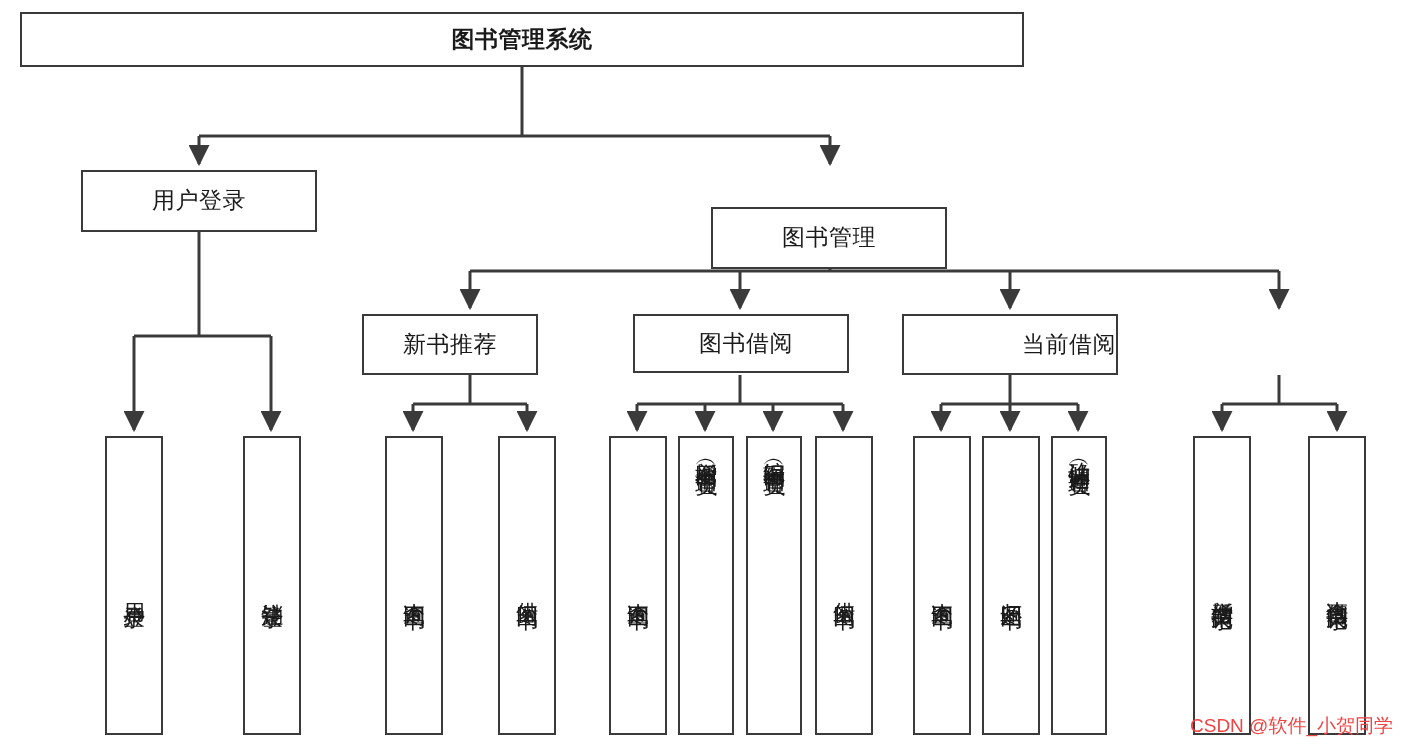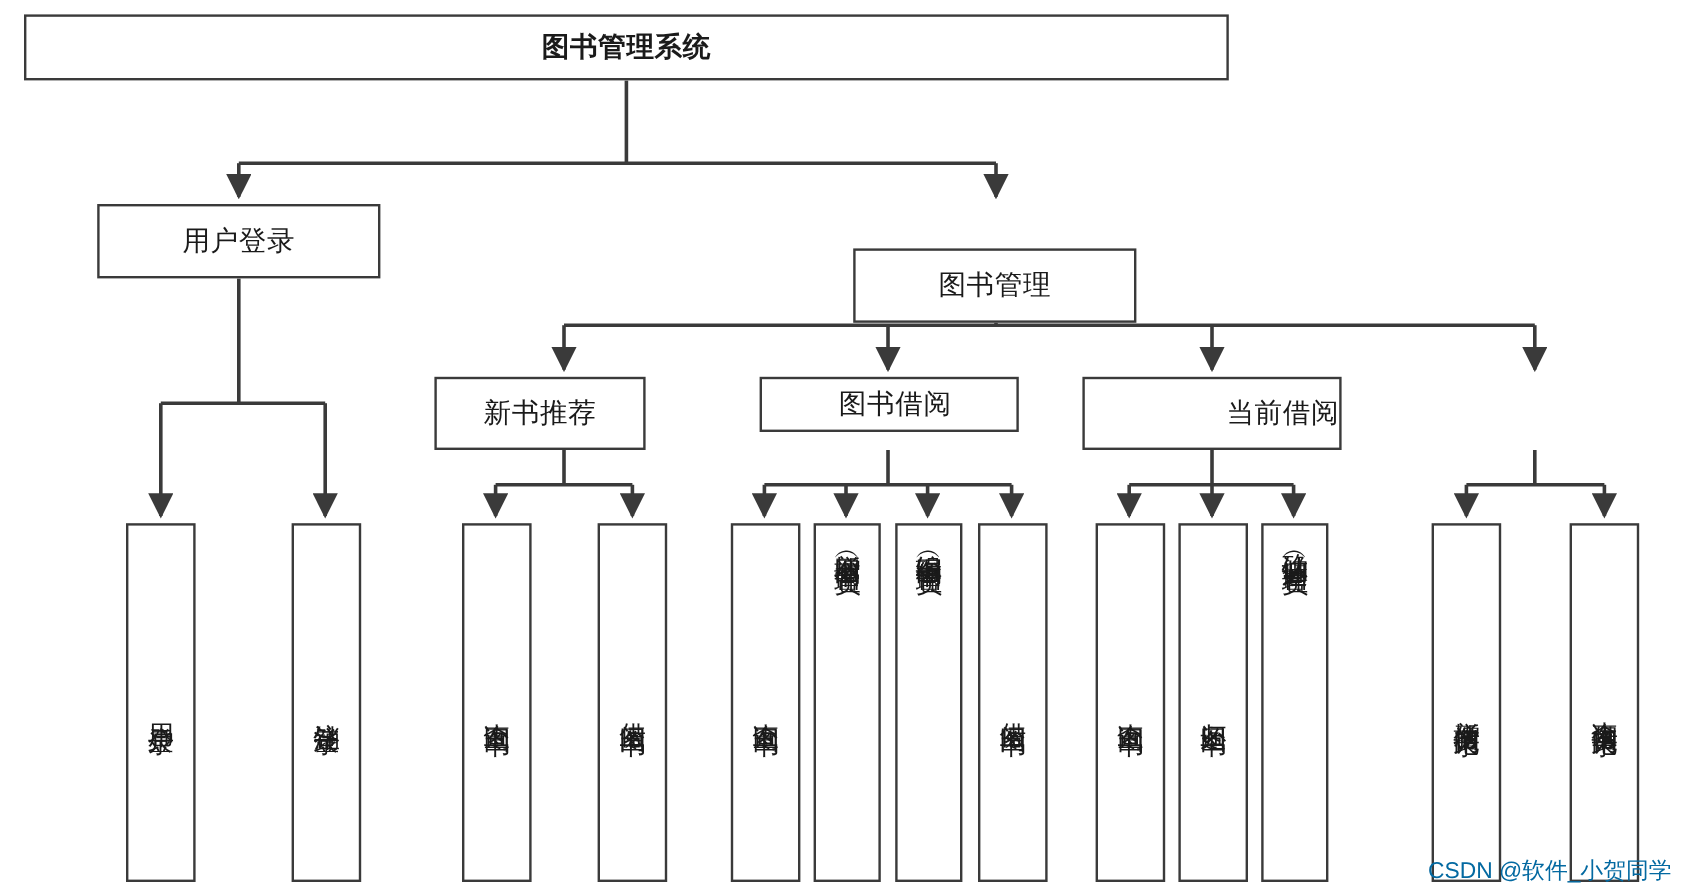--- a/index.html
+++ b/index.html
@@ -65,21 +65,21 @@
     margin: 0 auto;
   }
   .node-v.center-v {
     align-items: center;
   }
   .watermark {
     position: absolute;
     left: 1190px;
     top: 713px;
     font-size: 19px;
-    color: #0369a1;
+    color: #ef4444;
     font-family: "Liberation Sans", "DejaVu Sans", sans-serif;
     white-space: nowrap;
     pointer-events: none;
   }
 </style>
 </head>
 <body>
 
 <div id="diagram-root">
 
@@ -140,21 +140,21 @@
   <div class="node-box node-h" style="left:81px; top:170px; width:236px; height:62px;">
     <span class="node-label">用户登录</span>
   </div>
   <div class="node-box node-h" style="left:711px; top:170px; width:236px; height:62px;margin-top:37px;">
     <span class="node-label">图书管理</span>
   </div>
 
   <div class="node-box node-h" style="left:362px; top:314px; width:176px; height:61px;">
     <span class="node-label">新书推荐</span>
   </div>
-  <div class="node-box node-h" style="left:633px; top:314px; width:216px; height:46px;padding-left:10px;">
+  <div class="node-box node-h" style="left:633px; top:314px; width:216px; height:59px;padding-left:10px;">
     <span class="node-label">图书借阅</span>
   </div>
   <div class="node-box node-h" style="left:902px; top:314px; width:216px; height:61px;justify-content:flex-end;">
     <span class="node-label">当前借阅</span>
   </div>
 
   <div class="node-box node-v center-v" style="left:105px; top:436px; width:58px; height:299px;">
     <span class="node-label">用户登录</span>
   </div>
   <div class="node-box node-v center-v" style="left:243px; top:436px; width:58px; height:299px;">

